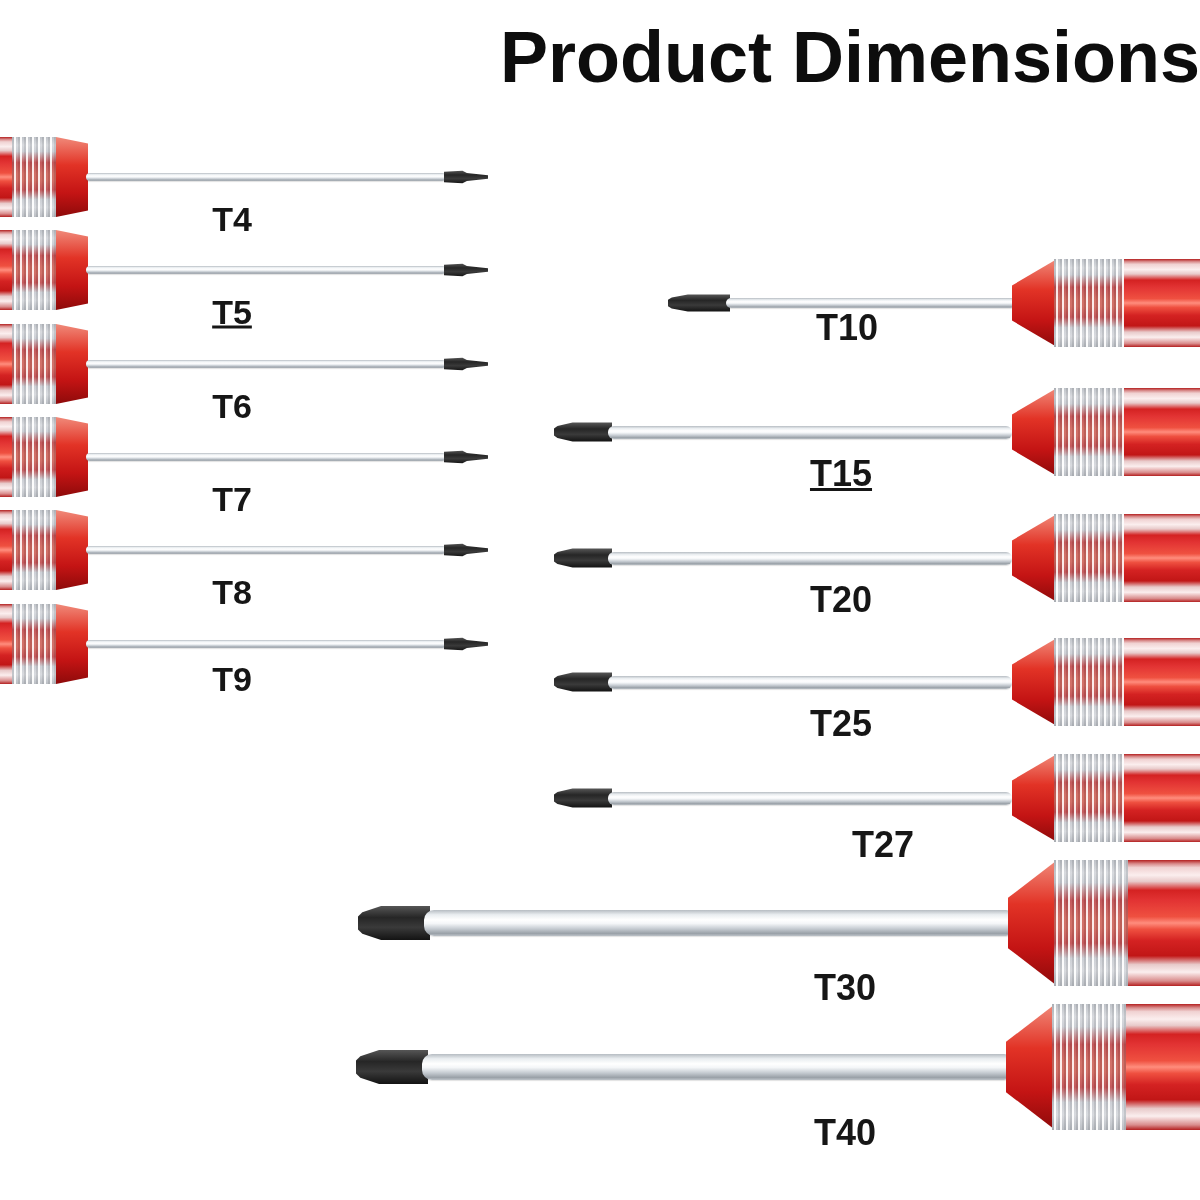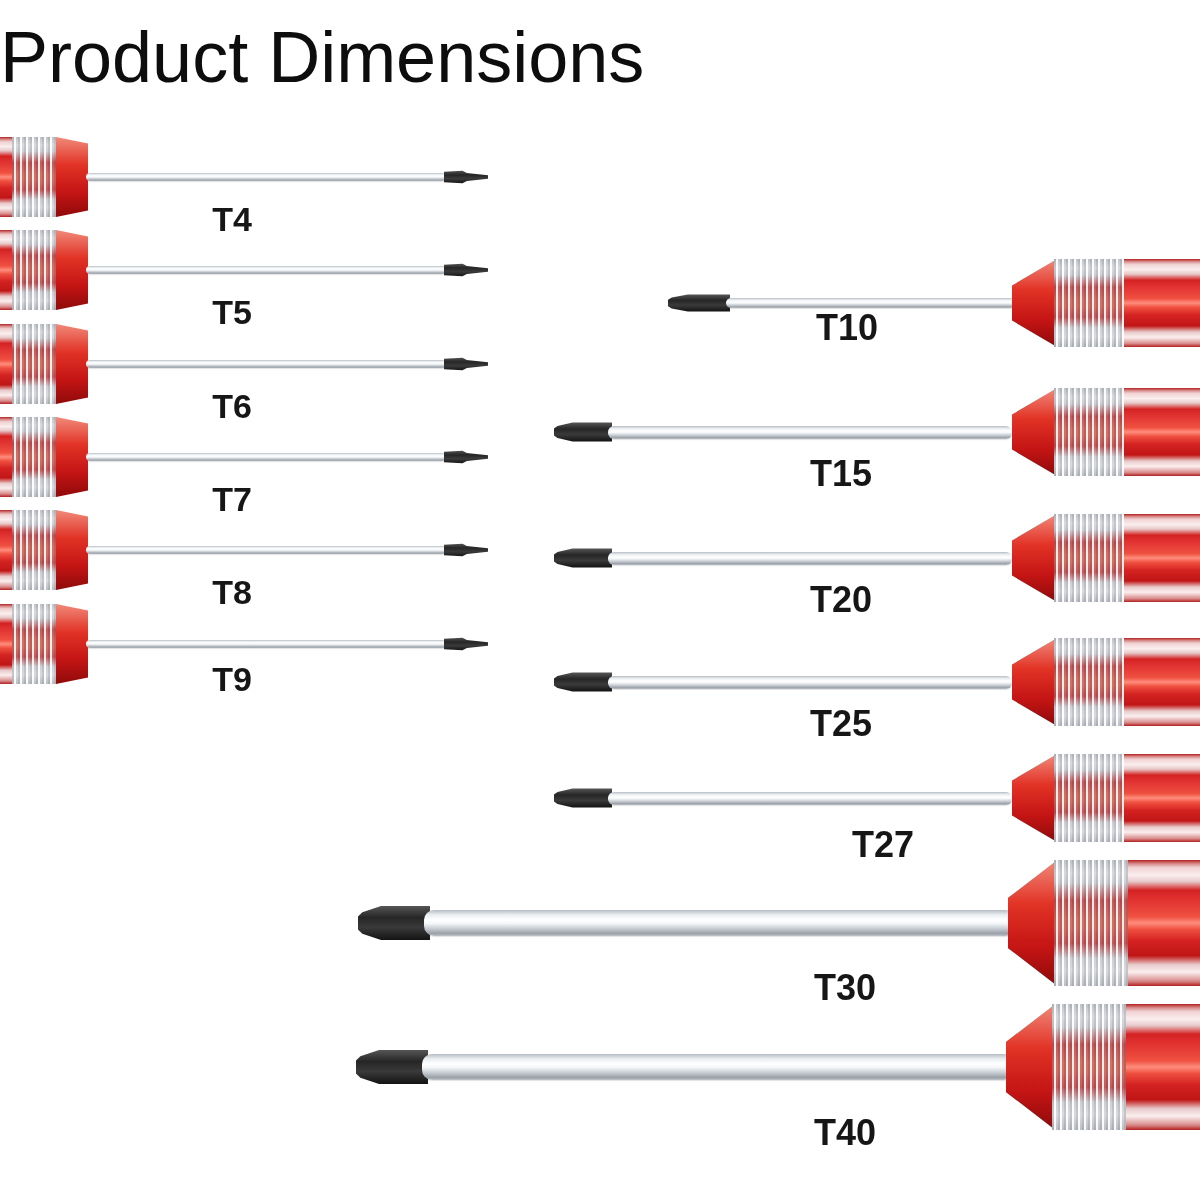--- a/index.html
+++ b/index.html
@@ -1,22 +1,22 @@
 <!DOCTYPE html>
 <html><head>
 <meta charset="utf-8">
 <style>
   html,body{margin:0;padding:0;background:#fff;}
   #canvas{
     position:relative;width:1200px;height:1200px;overflow:hidden;
     background:#ffffff;font-family:"Liberation Sans", sans-serif;
   }
   .title{
-    position:absolute;left:0;top:16px;width:100%;text-align:left;
-    font-size:72px;font-weight:normal;color:#0d0d0d;letter-spacing:0px;
+    position:absolute;left:0;top:16px;width:100%;text-align:right;
+    font-size:72px;font-weight:bold;color:#0d0d0d;letter-spacing:0px;
   }
   .lbl{
     position:absolute;transform:translate(-50%,-50%);
     font-size:34px;font-weight:700;color:#161616;white-space:nowrap;
   }
   .lbl.big{font-size:36px;}
   
   .shaft{
     position:absolute;border-radius:6px;
     background:linear-gradient(180deg,#b6bcc2 0%,#e9edf0 18%,#ffffff 38%,#f4f6f8 52%,#c6ccd2 72%,#9aa1a8 90%,#bcc2c8 100%);
@@ -81,21 +81,21 @@
   </div>
 
   <div>
     <div class="handle" style="left:-58px;top:230px;width:146px;height:80px;">
       <div class="h-body"></div>
       <div class="h-collar" style="width:44px;"></div>
       <div class="h-block-right" style="width:32px;"></div>
     </div>
     <div class="shaft" style="left:86px;top:266px;width:360px;height:8px;"></div>
     <div class="tip point-right" style="left:444px;top:263px;width:44px;height:14px;"></div>
-    <div class="lbl" style="left:232px;top:312px;">T5</div>
+    <div class="lbl" style="left:232px;top:312px;text-decoration:underline;">T5</div>
   </div>
 
   <div>
     <div class="handle" style="left:-58px;top:324px;width:146px;height:80px;">
       <div class="h-body"></div>
       <div class="h-collar" style="width:44px;"></div>
       <div class="h-block-right" style="width:32px;"></div>
     </div>
     <div class="shaft" style="left:86px;top:360px;width:360px;height:8px;"></div>
     <div class="tip point-right" style="left:444px;top:357px;width:44px;height:14px;"></div>
@@ -147,21 +147,21 @@
   </div>
 
   <div>
     <div class="tip point-left" style="left:554px;top:422px;width:58px;height:20px;"></div>
     <div class="shaft" style="left:608px;top:426px;width:404px;height:13px;"></div>
     <div class="handle" style="left:1012px;top:388px;width:200px;height:88px;">
       <div class="h-taper-left" style="width:42px;"></div>
       <div class="h-collar" style="width:70px;"></div>
       <div class="h-body"></div>
     </div>
-    <div class="lbl big" style="left:841px;top:474px;">T15</div>
+    <div class="lbl big" style="left:841px;top:474px;text-decoration:underline;">T15</div>
   </div>
 
   <div>
     <div class="tip point-left" style="left:554px;top:548px;width:58px;height:20px;"></div>
     <div class="shaft" style="left:608px;top:552px;width:404px;height:13px;"></div>
     <div class="handle" style="left:1012px;top:514px;width:200px;height:88px;">
       <div class="h-taper-left" style="width:42px;"></div>
       <div class="h-collar" style="width:70px;"></div>
       <div class="h-body"></div>
     </div>

